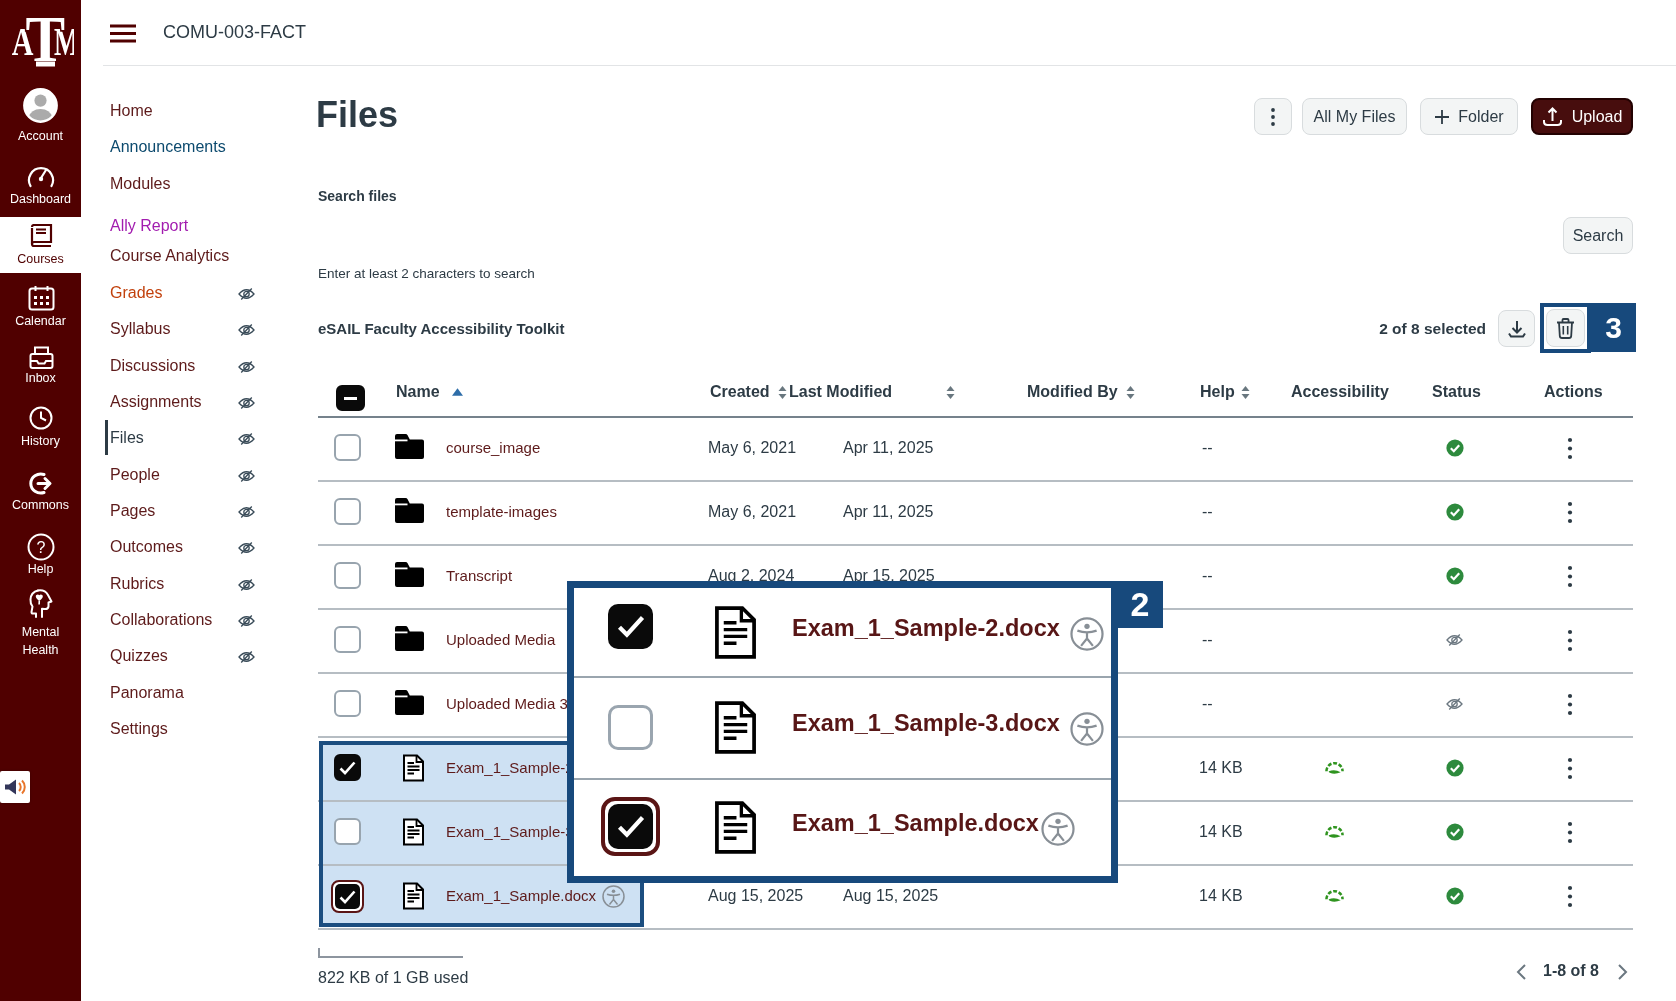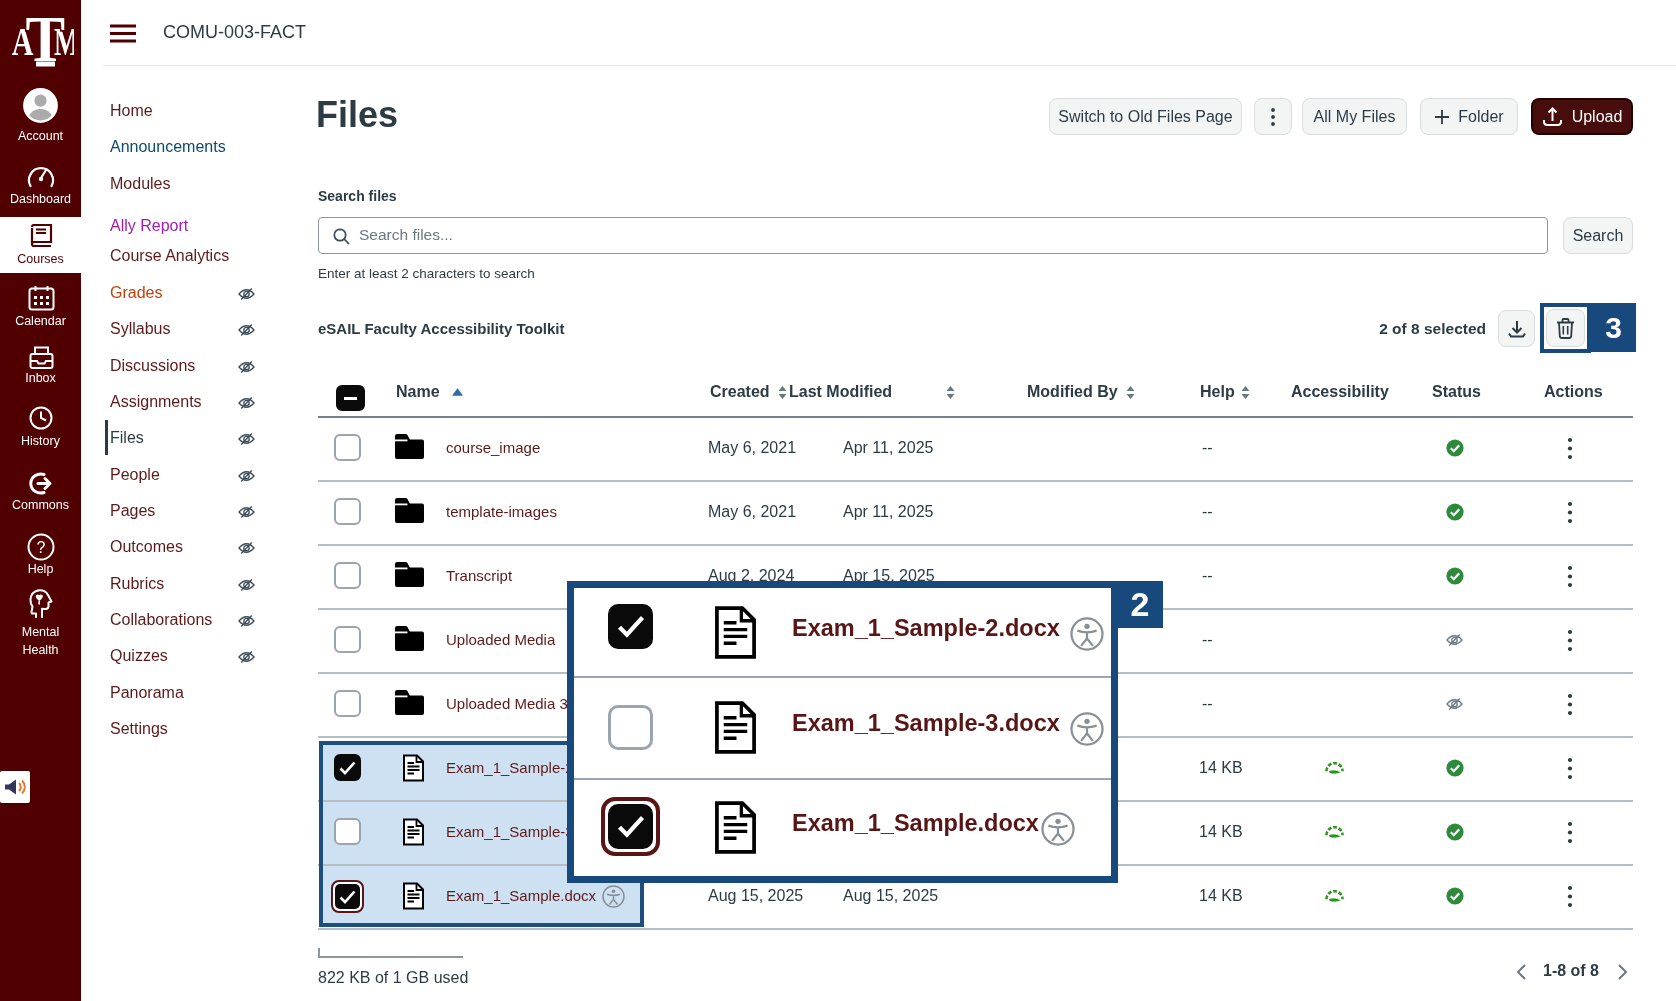--- a/index.html
+++ b/index.html
@@ -213,21 +213,20 @@
           <circle cx="8.5" cy="7" r="2.7" fill="none" stroke="#394B58" stroke-width="1.3"></circle>
           <path d="M3.2 12.5 L13.8 1.5" stroke="#394B58" stroke-width="1.3"></path>
         </svg></div>
       <div class="cnav" style="top:683.6px;color:#5D1A1A">Panorama</div>
       <div class="cnav" style="top:720.0px;color:#5D1A1A">Settings</div>
       <div class="abs" style="left:105px;top:420px;width:2.5px;height:35px;background:#2D3B45"></div>
     </div>
 
 <div class="abs" style="left:316px;top:94px;font-size:36px;font-weight:bold;color:#2D3B45">Files</div>
 
-<div class="btn" style="left:1049px;width:193px">Switch to Old Files Page</div>
 <div class="btn" style="left:1254px;width:38px">
   <svg width="4" height="18" viewBox="0 0 4 18">
         <circle cx="2" cy="2" r="1.9" fill="#2D3B45"></circle>
         <circle cx="2" cy="9" r="1.9" fill="#2D3B45"></circle>
         <circle cx="2" cy="16" r="1.9" fill="#2D3B45"></circle>
       </svg>
 </div>
 <div class="btn" style="left:1302px;width:105px">All My Files</div>
 <div class="btn" style="left:1420px;width:98px">
   <svg width="16" height="16" viewBox="0 0 16 16" style="margin-right:8px">
@@ -235,27 +234,20 @@
       </svg>Folder
 </div>
 <div class="btn dark" style="left:1531px;width:102px">
   <svg width="21" height="20" viewBox="0 0 21 20" style="margin-right:9px">
     <path d="M10.5 14 L10.5 2 M6.5 5.5 L10.5 1.5 L14.5 5.5" fill="none" stroke="#fff" stroke-width="2"></path>
     <path d="M2 13 L2 15 Q2 18 5.5 18 L15.5 18 Q19 18 19 15 L19 13" fill="none" stroke="#fff" stroke-width="2"></path>
   </svg>Upload
 </div>
 
 <div class="abs" style="left:318px;top:188px;font-size:14px;font-weight:bold">Search files</div>
-<div class="abs" style="left:318px;top:217px;width:1230px;height:37px;border:1px solid #8D959F;border-radius:4px;background:#fff">
-  <svg class="abs" style="left:14px;top:10px" width="17" height="17" viewBox="0 0 17 17">
-    <circle cx="7" cy="7" r="5.7" fill="none" stroke="#394B58" stroke-width="1.7"></circle>
-    <path d="M11.2 11.2 L16 16" stroke="#394B58" stroke-width="1.7"></path>
-  </svg>
-  <div class="abs" style="left:40px;top:8px;font-size:15.5px;color:#6A7883">Search files...</div>
-</div>
 <div class="btn" style="left:1563px;top:217px;width:70px">Search</div>
 <div class="abs" style="left:318px;top:266px;font-size:13.5px">Enter at least 2 characters to search</div>
 
 <div class="abs" style="left:318px;top:320px;font-size:15px;font-weight:bold">eSAIL Faculty Accessibility Toolkit</div>
 <div class="abs" style="left:1280px;top:320px;width:206px;text-align:right;font-size:15.5px;font-weight:600;white-space:nowrap">2 of 8 selected</div>
 <div class="iconbtn" style="left:1498px;top:310px;width:37px;height:37px">
   <svg width="20" height="20" viewBox="0 0 20 20">
     <path d="M10 2 L10 13 M5.5 9 L10 13.5 L14.5 9" fill="none" stroke="#2D3B45" stroke-width="2"></path>
     <path d="M2 14.5 L4 17.5 L16 17.5 L18 14.5" fill="none" stroke="#2D3B45" stroke-width="2"></path>
   </svg>

